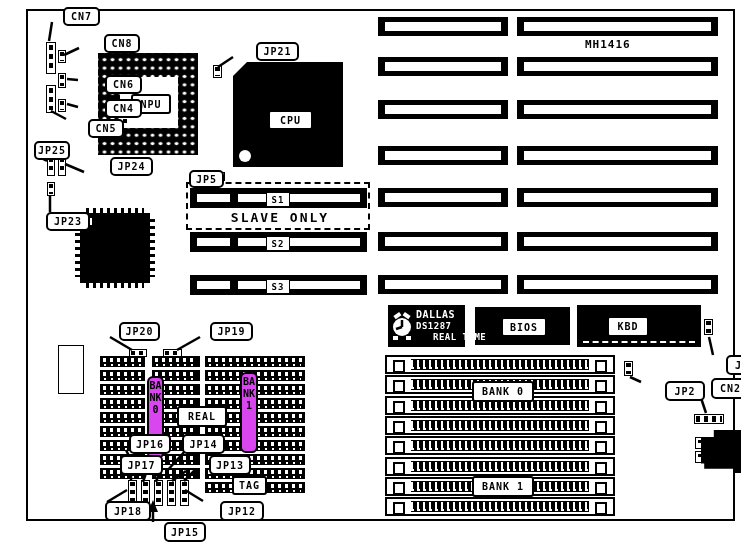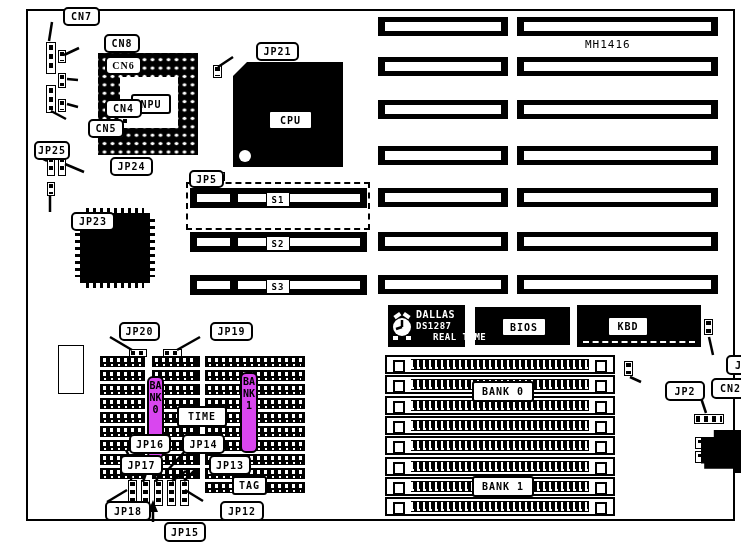--- a/index.html
+++ b/index.html
@@ -53,21 +53,21 @@
   .simm .clipL{position:absolute;left:6px;top:3px;width:8px;height:9px;border:2px solid #000;background:#fff;}
   .simm .clipR{position:absolute;right:6px;top:3px;width:8px;height:9px;border:2px solid #000;background:#fff;}
   
   .pga{position:absolute;background-color:#000;
        background-image:radial-gradient(#fff 1.5px,rgba(0,0,0,0) 1.9px);
        background-size:8px 8.4px;background-position:2.5px 2.5px;}
   .pinh{position:absolute;height:5px;background:repeating-linear-gradient(90deg,#000 0 3px,rgba(0,0,0,0) 3px 7px);}
   .pinv{position:absolute;width:5px;background:repeating-linear-gradient(180deg,#000 0 3px,rgba(0,0,0,0) 3px 7px);}
   .blackchip{position:absolute;background:#000;}
   .note{position:absolute;font-weight:bold;font-size:13px;letter-spacing:2px;text-align:center;z-index:15;}
-  .model{position:absolute;font-weight:normal;font-size:11px;letter-spacing:1px;z-index:15;}
+  .model{position:absolute;font-weight:bold;font-size:11px;letter-spacing:1px;z-index:15;}
   .rtctext{position:absolute;color:#fff;font-weight:bold;font-size:9px;line-height:11px;
            letter-spacing:0.5px;z-index:6;white-space:nowrap;}
   .tab{position:absolute;border:1px solid #000;background-color:#fff;padding:2px;
        background-image:repeating-linear-gradient(180deg,#000 0 3px,#fff 3px 6px);
        background-origin:content-box;background-clip:content-box;box-sizing:border-box;z-index:7;}
   svg.lines{position:absolute;left:0;top:0;z-index:20;}
 </style>
 </head>
 <body>
 
@@ -158,20 +158,21 @@
       <div class="seg1"></div>
       <div class="seg2"></div>
     </div>
   <div class="sbar" style="left:190px;top:275px;width:177px;height:20px;">
       <div class="seg1"></div>
       <div class="seg2"></div>
     </div>
   <div class="slbl" style="left:266px;top:192px;width:22px;height:13px;">S1</div>
   <div class="slbl" style="left:266px;top:236px;width:22px;height:13px;">S2</div>
   <div class="slbl" style="left:266px;top:279px;width:22px;height:13px;">S3</div>
+  <div class="note" style="left:200px;top:210px;width:160px;">SLAVE ONLY</div>
 
   <div class="jmph" style="left:207px;top:172px;width:18px;height:9px;"></div>
 
   <div class="blackchip" style="left:388px;top:305px;width:77px;height:42px;"></div>
   <svg class="abs" style="left:390px;top:310px;z-index:6;" width="24" height="32" viewBox="0 0 24 32">
     <rect x="4" y="4" width="7" height="4" fill="#fff" transform="rotate(-35 7 6)"></rect>
     <rect x="13" y="4" width="7" height="4" fill="#fff" transform="rotate(35 17 6)"></rect>
     <circle cx="12" cy="17" r="9" fill="#fff"></circle>
     <line x1="12" y1="17" x2="12" y2="10" stroke="#000" stroke-width="2.5"></line>
     <line x1="12" y1="17" x2="6" y2="19" stroke="#000" stroke-width="2.5"></line>
@@ -267,21 +268,21 @@
   <div class="dip" style="left:205px;top:398px;width:100px;height:11px;"></div>
   <div class="dip" style="left:205px;top:412px;width:100px;height:11px;"></div>
   <div class="dip" style="left:205px;top:426px;width:100px;height:11px;"></div>
   <div class="dip" style="left:205px;top:440px;width:100px;height:11px;"></div>
   <div class="dip" style="left:205px;top:454px;width:100px;height:11px;"></div>
   <div class="dip" style="left:205px;top:468px;width:100px;height:11px;"></div>
   <div class="dip" style="left:205px;top:482px;width:100px;height:11px;"></div>
 
   <div class="vlbl" style="left:147px;top:376px;width:17px;height:83px;">BANK0</div>
   <div class="vlbl" style="left:240px;top:372px;width:18px;height:81px;">BANK1</div>
-  <div class="clbl" style="left:177px;top:406px;width:46px;height:17px;">TIME</div>
+  <div class="clbl" style="left:177px;top:406px;width:46px;height:17px;">REAL</div>
   <div class="clbl" style="left:232px;top:476px;width:31px;height:15px;">TAG</div>
 
   <div class="jmph" style="left:129px;top:349px;width:18px;height:8px;"></div>
   <div class="jmph" style="left:163px;top:349px;width:19px;height:8px;"></div>
 
   <div class="jmpv" style="left:128px;top:480px;width:9px;height:26px;"></div>
   <div class="jmpv" style="left:141px;top:480px;width:9px;height:26px;"></div>
   <div class="jmpv" style="left:154px;top:480px;width:9px;height:26px;"></div>
   <div class="jmpv" style="left:167px;top:480px;width:9px;height:26px;"></div>
   <div class="jmpv" style="left:180px;top:480px;width:9px;height:26px;"></div>
@@ -315,27 +316,27 @@
       <line x1="713" y1="355" x2="709" y2="337"></line>
       <line x1="641" y1="382" x2="630" y2="377"></line>
       <line x1="700" y1="395" x2="706" y2="413"></line>
     </g>
     <polygon points="197,173 197,181 206,177" fill="#000"></polygon>
     <polygon points="148,512 158,512 153,500" fill="#000"></polygon>
   </svg>
 
   <div class="lbl" style="left:36px;top:7px;width:33px;height:15px;">CN7</div>
   <div class="lbl" style="left:77px;top:34px;width:32px;height:15px;">CN8</div>
-  <div class="lbl" style="left:78px;top:56px;width:33px;height:15px;font-family:Liberation Serif, serif;">CN6</div>
+  <div class="lbl" style="left:78px;top:75px;width:33px;height:15px;">CN6</div>
   <div class="lbl" style="left:78px;top:99px;width:33px;height:15px;">CN4</div>
   <div class="lbl" style="left:61px;top:119px;width:32px;height:15px;">CN5</div>
   <div class="lbl" style="left:229px;top:42px;width:39px;height:15px;">JP21</div>
   <div class="lbl" style="left:7px;top:141px;width:32px;height:15px;">JP25</div>
   <div class="lbl" style="left:83px;top:157px;width:39px;height:15px;">JP24</div>
-  <div class="lbl" style="left:44px;top:212px;width:40px;height:15px;">JP23</div>
+  <div class="lbl" style="left:19px;top:212px;width:40px;height:15px;">JP23</div>
   <div class="lbl" style="left:162px;top:170px;width:31px;height:14px;">JP5</div>
   <div class="lbl" style="left:92px;top:322px;width:37px;height:15px;">JP20</div>
   <div class="lbl" style="left:183px;top:322px;width:39px;height:15px;">JP19</div>
   <div class="lbl" style="left:102px;top:434px;width:38px;height:16px;">JP16</div>
   <div class="lbl" style="left:155px;top:434px;width:39px;height:16px;">JP14</div>
   <div class="lbl" style="left:93px;top:455px;width:39px;height:16px;">JP17</div>
   <div class="lbl" style="left:182px;top:455px;width:38px;height:16px;">JP13</div>
   <div class="lbl" style="left:78px;top:501px;width:42px;height:16px;">JP18</div>
   <div class="lbl" style="left:193px;top:501px;width:40px;height:16px;">JP12</div>
   <div class="lbl" style="left:137px;top:522px;width:38px;height:16px;">JP15</div>

